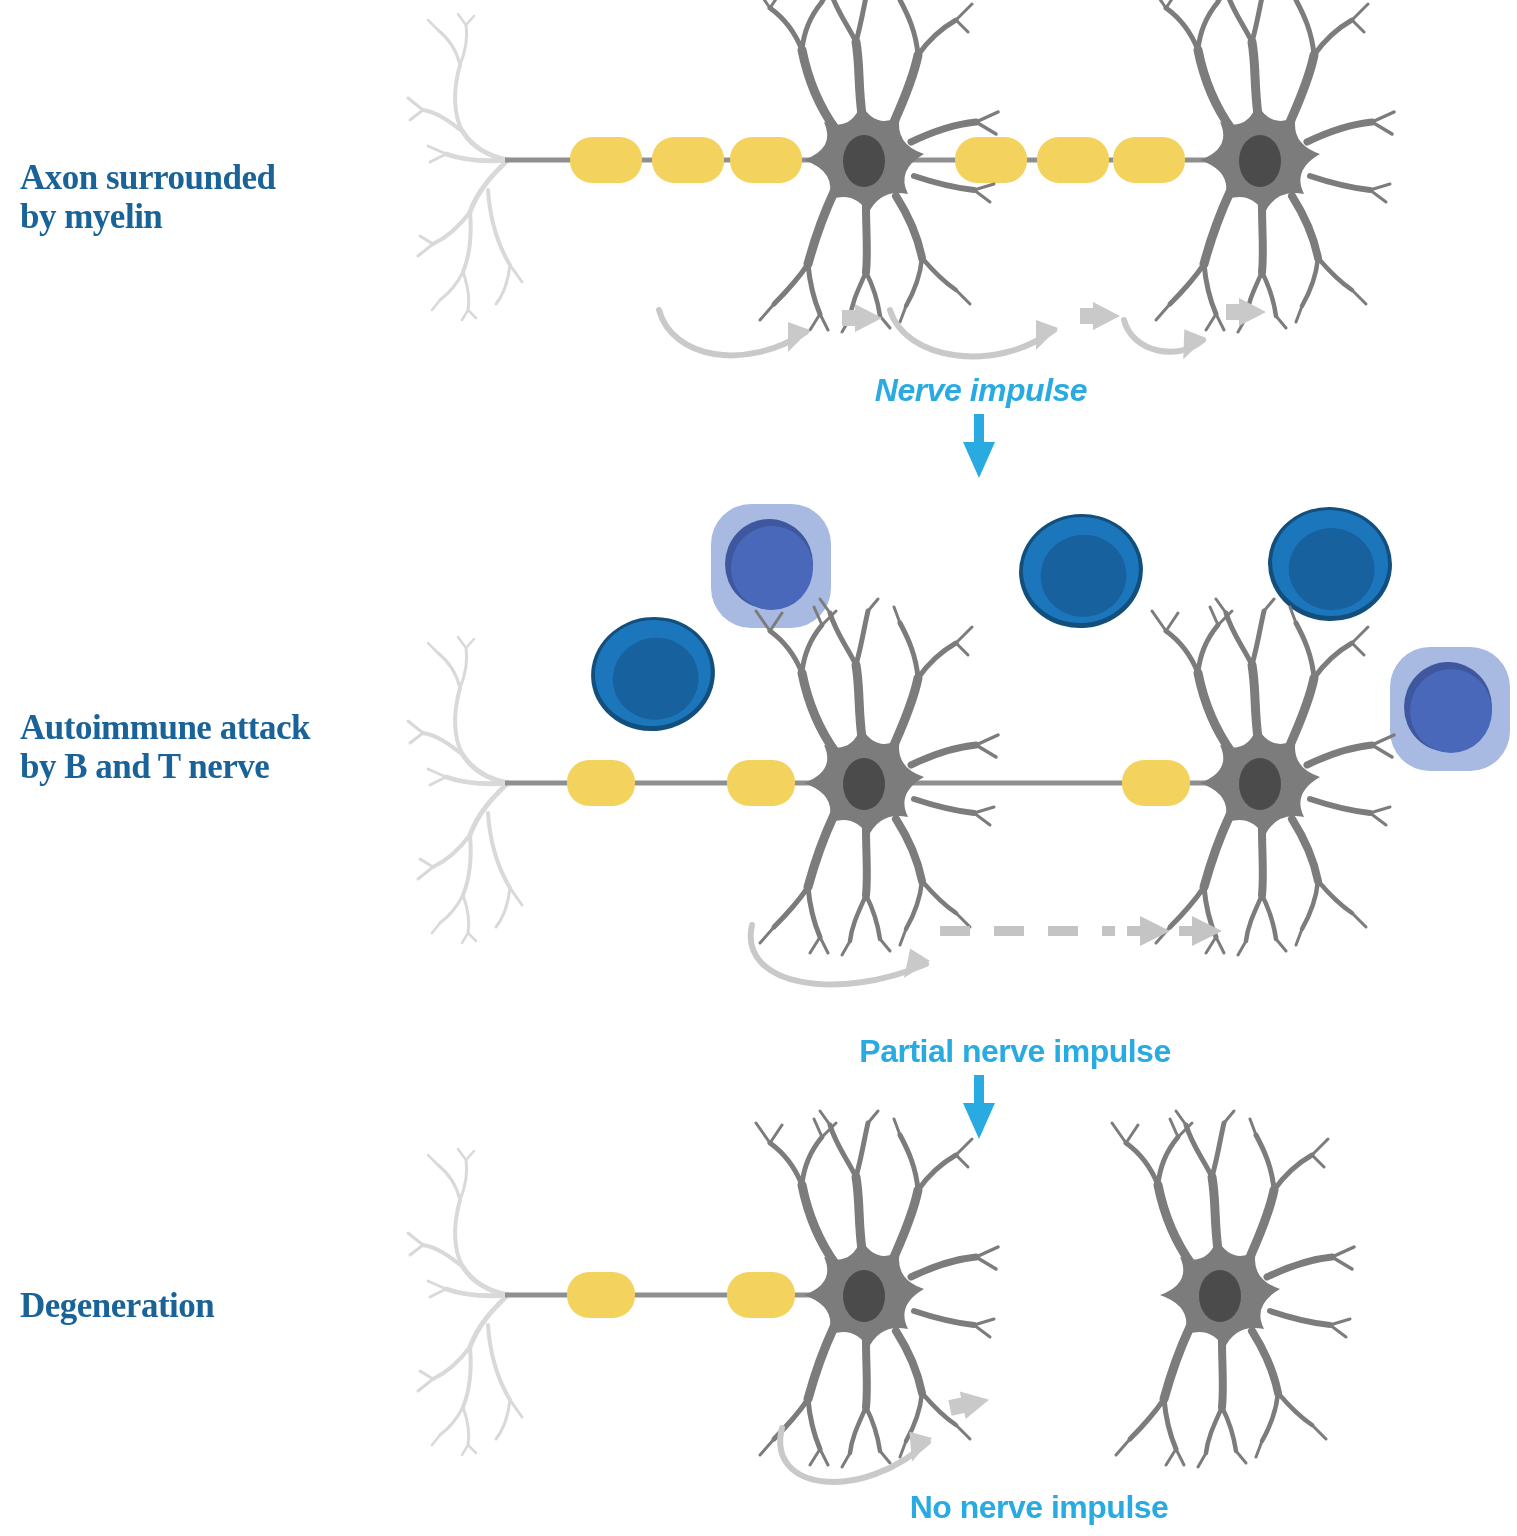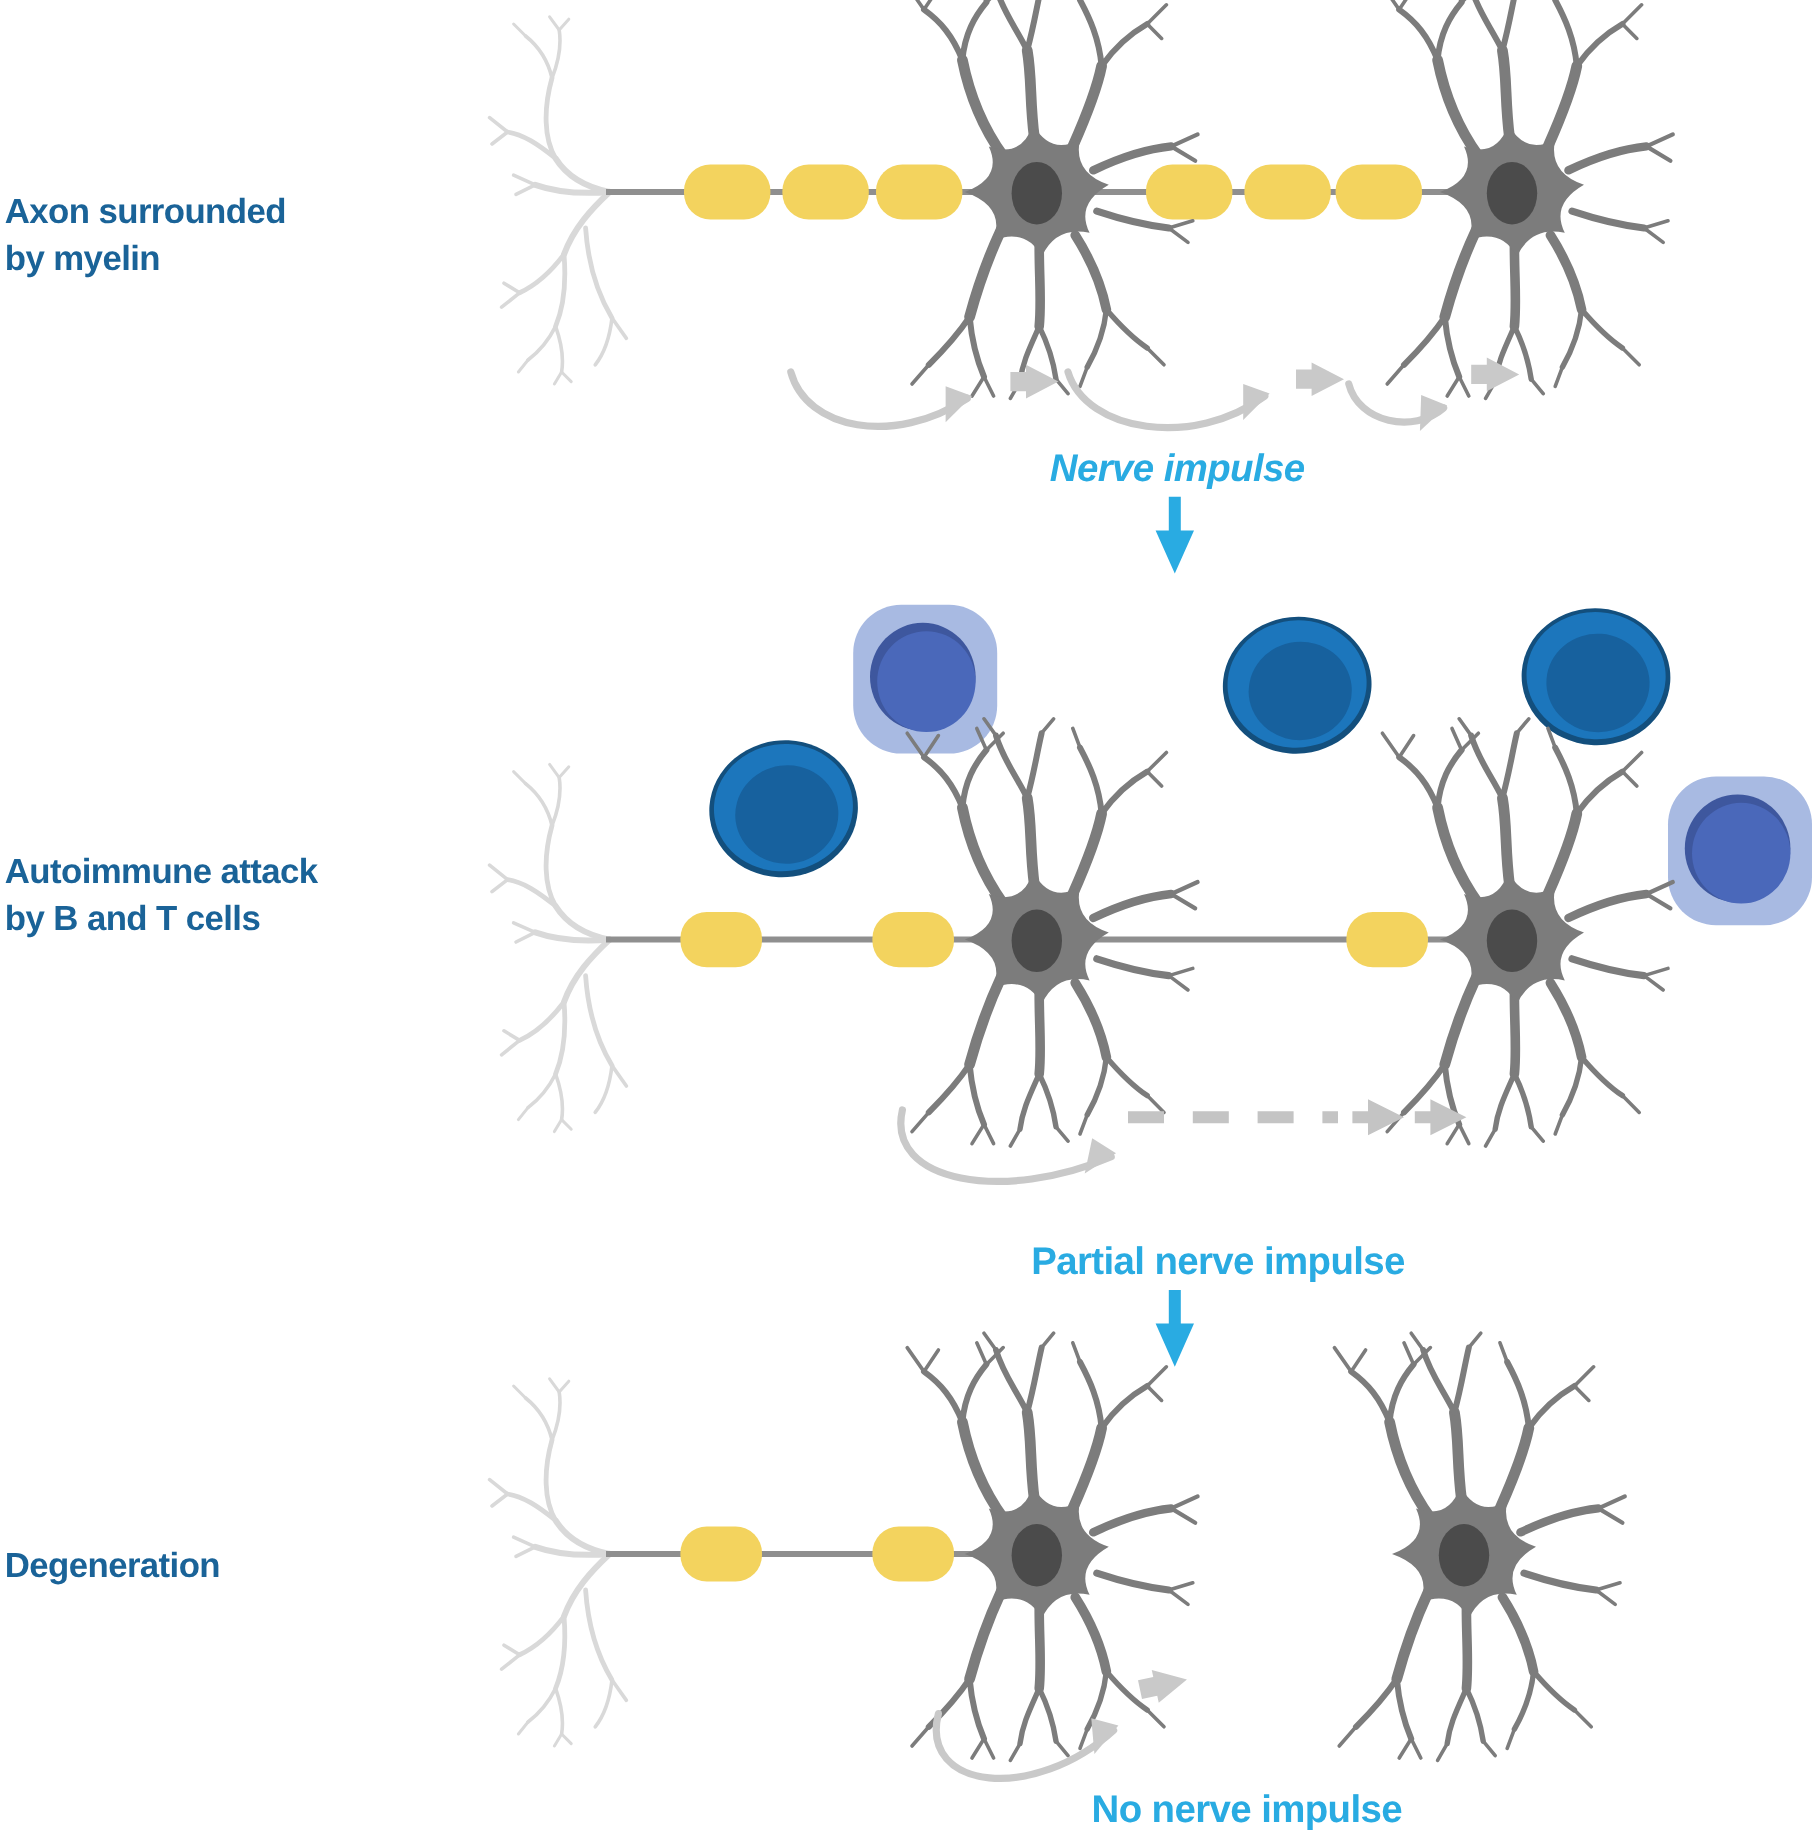--- a/index.html
+++ b/index.html
@@ -16,27 +16,28 @@
   #canvas{
     position:relative;
     width:1517px;height:1536px;
     background:#ffffff;
     overflow:hidden;
     font-family:"Liberation Sans", sans-serif;
   }
   #art{position:absolute;left:0;top:0;}
   .section-label{
     position:absolute;
-    left:4px;
+    left:20px;
     color:var(--section-label);
-    font-size:29px;
+    font-size:35px;
     font-weight:bold;
     letter-spacing:-0.5px;
     line-height:39px;
     white-space:pre-line;
+    font-family:Liberation Serif, serif;
   }
   .impulse-label{
     position:absolute;
     transform:translateX(-50%);
     color:var(--impulse-label);
     font-size:32px;
     font-weight:bold;
     letter-spacing:-0.5px;
     white-space:nowrap;
   }
@@ -183,21 +184,21 @@
         <use href="#arc-head" transform="translate(932,1438) rotate(-35)"></use>
         <use href="#sm-arrow" transform="translate(950,1408) rotate(-12)"></use>
       </g>
     </g>
   </svg>
 
   <div class="section-label" style="top:158px;">Axon surrounded
 by myelin</div>
 
   <div class="section-label" style="top:708px;">Autoimmune attack
-by B and T cells</div>
+by B and T nerve</div>
 
   <div class="section-label" style="top:1286px;">Degeneration</div>
 
   <div class="impulse-label" style="left:981px;top:372px;font-style:italic;">Nerve impulse</div>
 
   <div class="impulse-label" style="left:979px;top:1033px;margin-left:36px;">Partial nerve impulse</div>
 
   <div class="impulse-label" style="left:999px;top:1489px;margin-left:40px;">No nerve impulse</div>
 
 </div>

